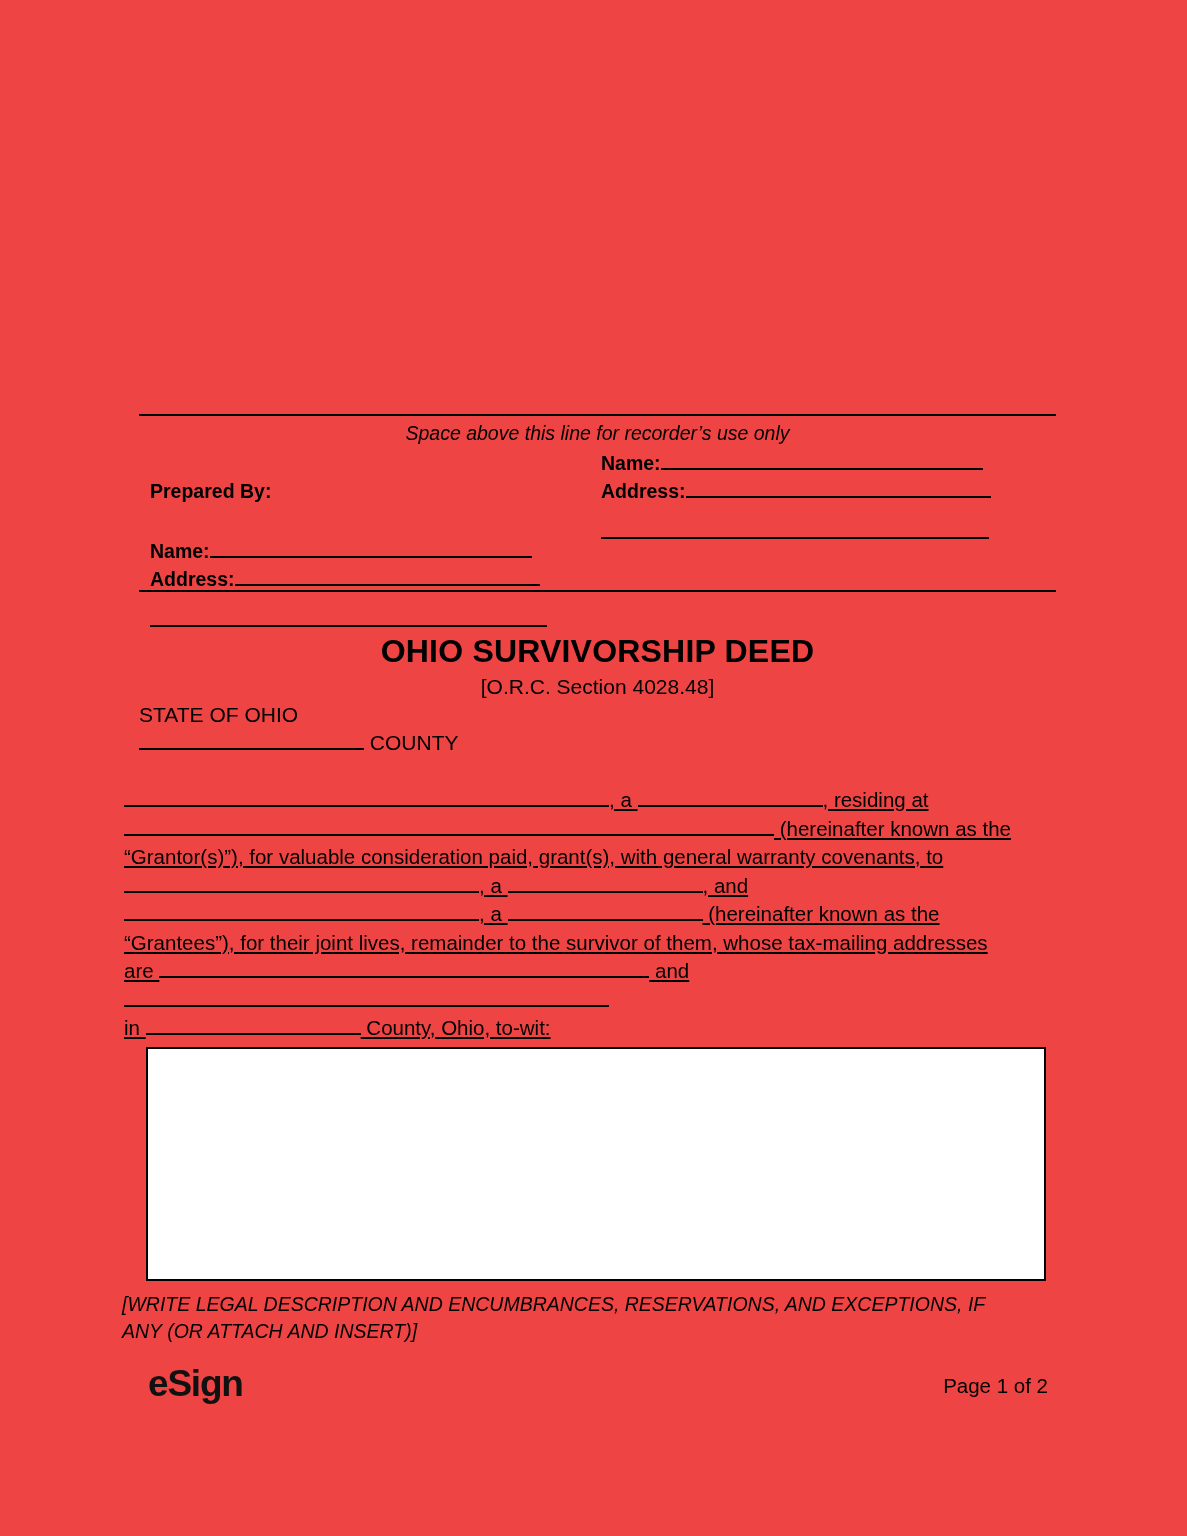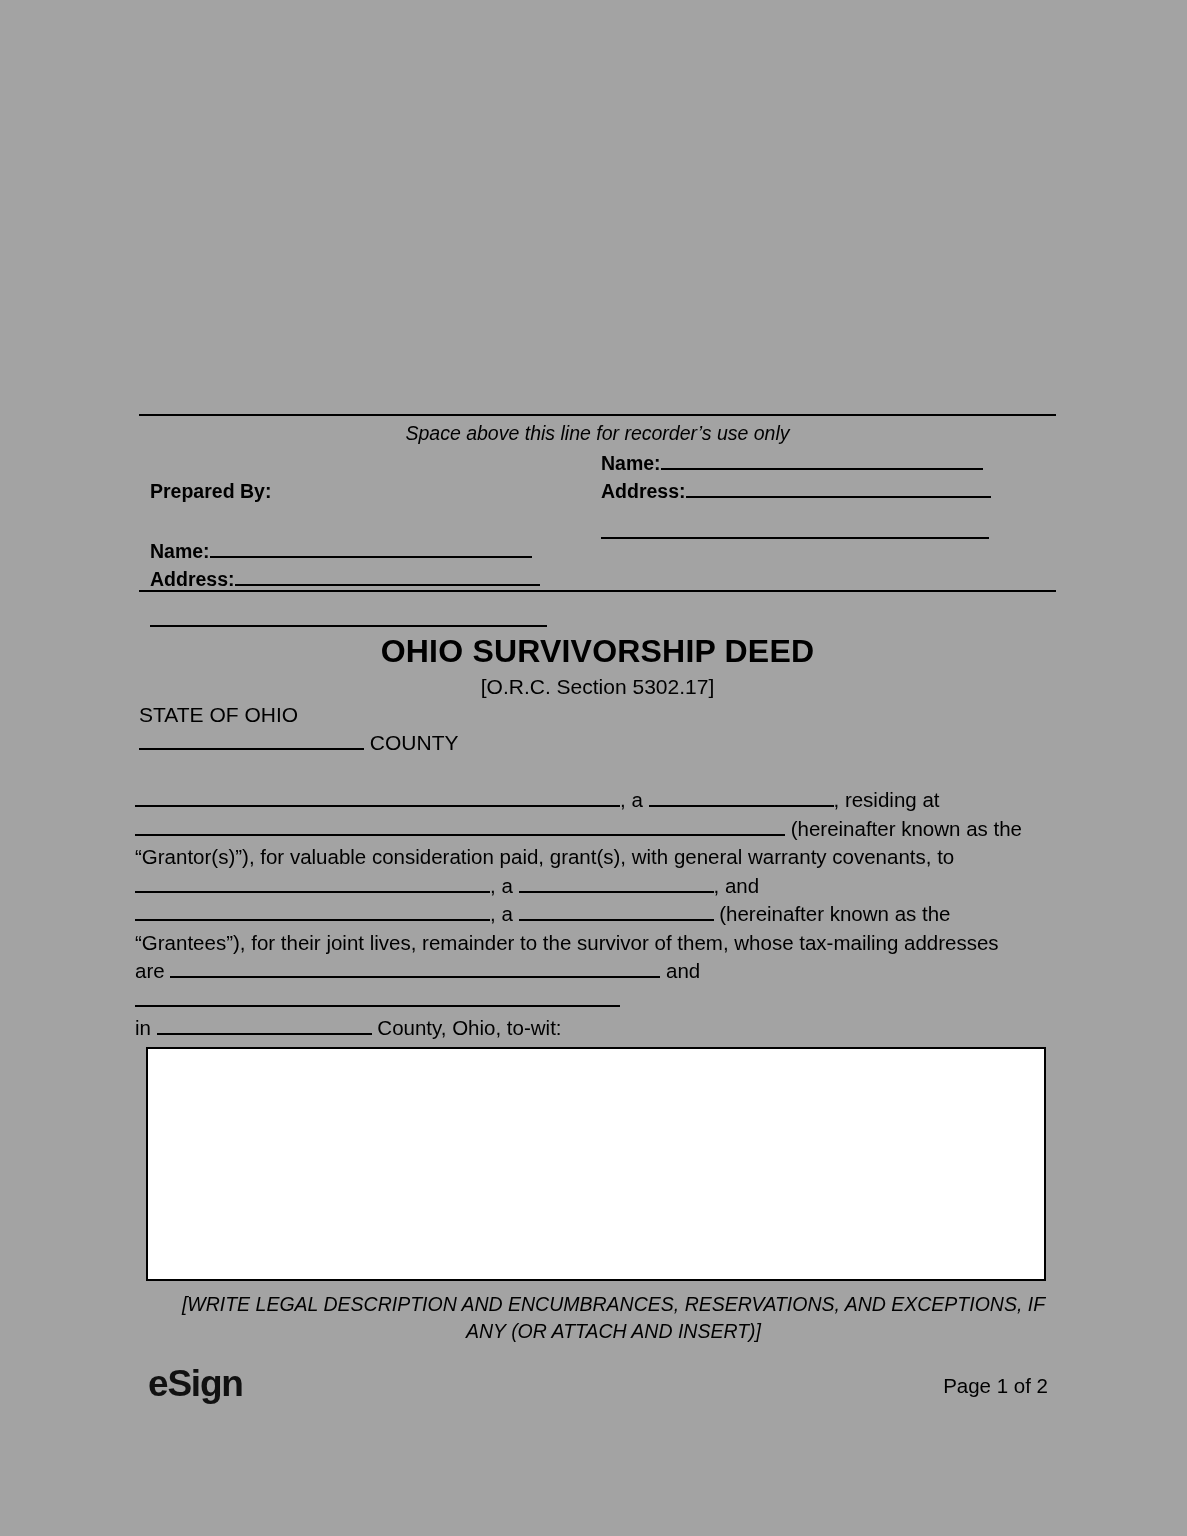--- a/index.html
+++ b/index.html
@@ -9,21 +9,21 @@
     background: #ffffff;
   }
   body {
     font-family: "Liberation Sans", sans-serif;
     color: #000000;
   }
   #page {
     position: relative;
     width: 1187px;
     height: 1536px;
-    background: #a3a3a3;
+    background: #ef4444;
     overflow: hidden;
   }
 
   
   .rule {
     position: absolute;
     left: 139px;
     width: 917px;
     height: 0;
     border-top: 2.5px solid #000;
@@ -108,25 +108,26 @@
     left: 139px;
     top: 731px;
     font-size: 21px;
     white-space: nowrap;
   }
   .fill-county { width: 225px; }
 
   
   #body-para {
     position: absolute;
-    left: 135px;
+    left: 124px;
     top: 786px;
     width: 915px;
     font-size: 20.5px;
     line-height: 28.5px;
+    text-decoration: underline;
   }
   #body-para .ln {
     display: block;
     white-space: nowrap;
     height: 28.5px;
   }
   .f-a { width: 485px; }
   .f-b { width: 185px; }
   .f-c { width: 650px; }
   .f-d { width: 355px; }
@@ -143,24 +144,23 @@
     left: 146px;
     top: 1047px;
     width: 896px;
     height: 230px;
     border: 2.5px solid #000;
     background: #ffffff;
   }
 
   #legal-caption {
     position: absolute;
-    left: 155px;
+    left: 122px;
     top: 1291px;
     width: 917px;
-    text-align: center;
     font-style: italic;
     font-size: 19.5px;
     line-height: 27px;
   }
 
   
   #logo {
     position: absolute;
     left: 148px;
     top: 1363px;
@@ -195,21 +195,21 @@
 
   <div class="hdr-col" id="hdr-right">
     <span class="field-row"><span class="field-lbl">Name:</span><span class="fill fill-wide-r"></span></span>
     <span class="field-row"><span class="field-lbl">Address:</span><span class="fill fill-wide-r2"></span></span>
     <span class="field-row"><span class="fill fill-full-r"></span></span>
   </div>
 
   <div class="rule" id="rule-bot"></div>
 
   <div id="doc-title">OHIO SURVIVORSHIP DEED</div>
-  <div id="doc-subtitle">[O.R.C. Section 5302.17]</div>
+  <div id="doc-subtitle">[O.R.C. Section 4028.48]</div>
 
   <div id="state-line">STATE OF OHIO</div>
   <div id="county-line"><span class="fill fill-county"></span><span> COUNTY</span></div>
 
   <div id="body-para">
 
     <span class="ln"><span class="fill f-a"></span><span>, a </span><span class="fill f-b"></span><span>, residing at</span></span>
 
     <span class="ln"><span class="fill f-c"></span><span> (hereinafter known as the</span></span>
 

